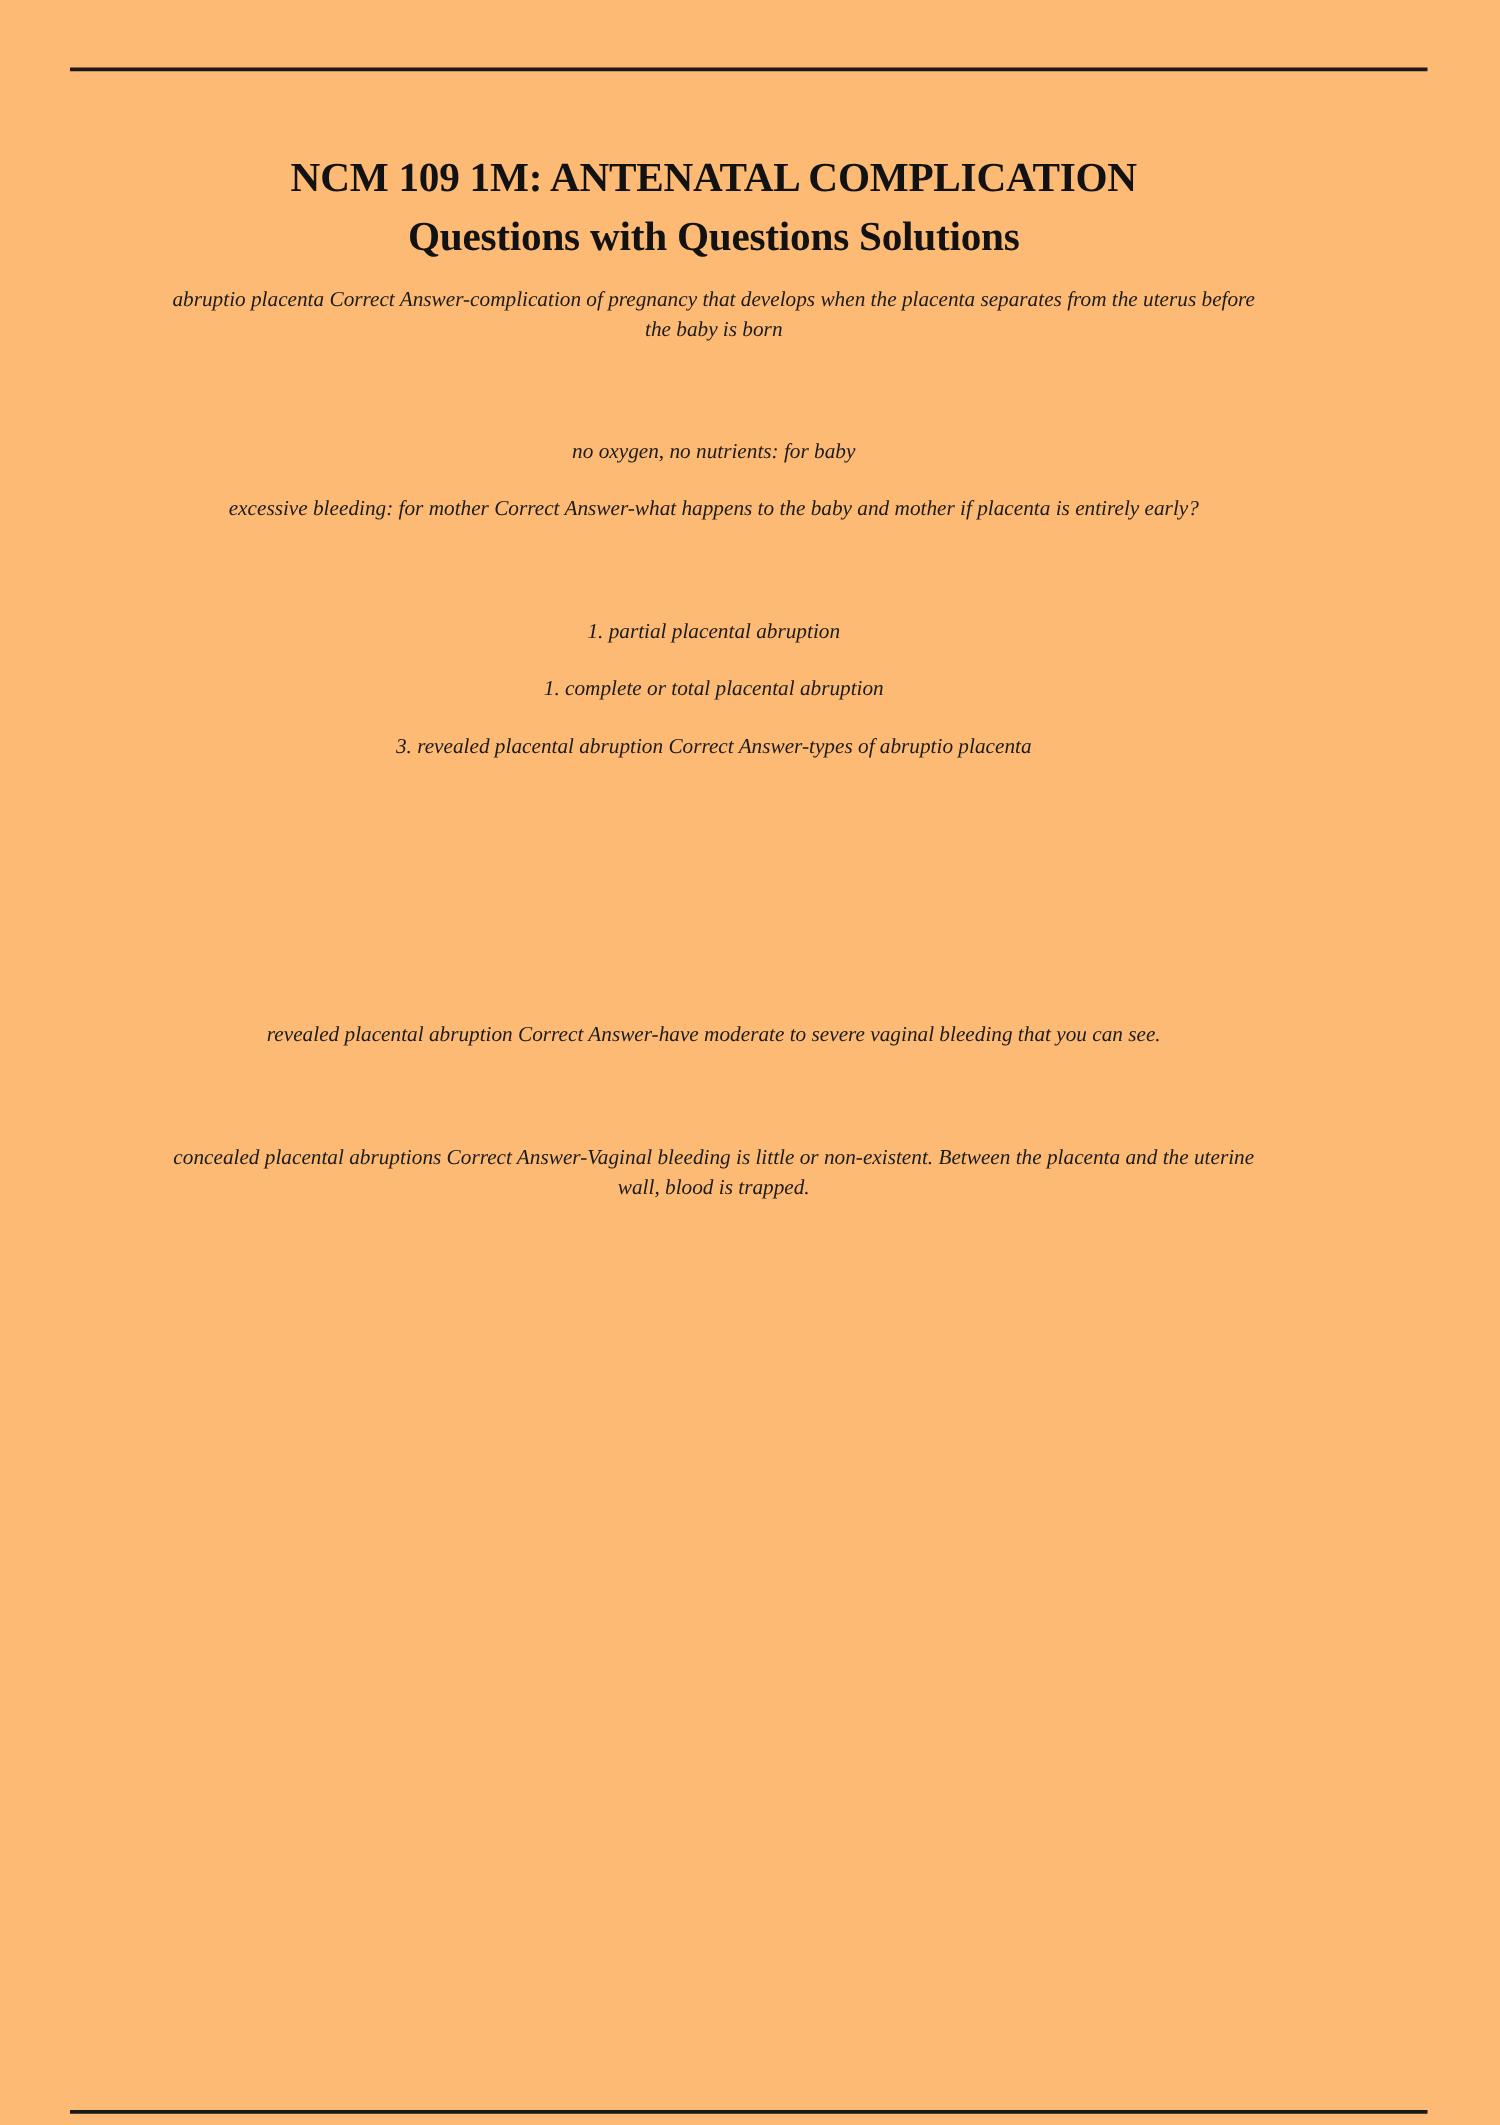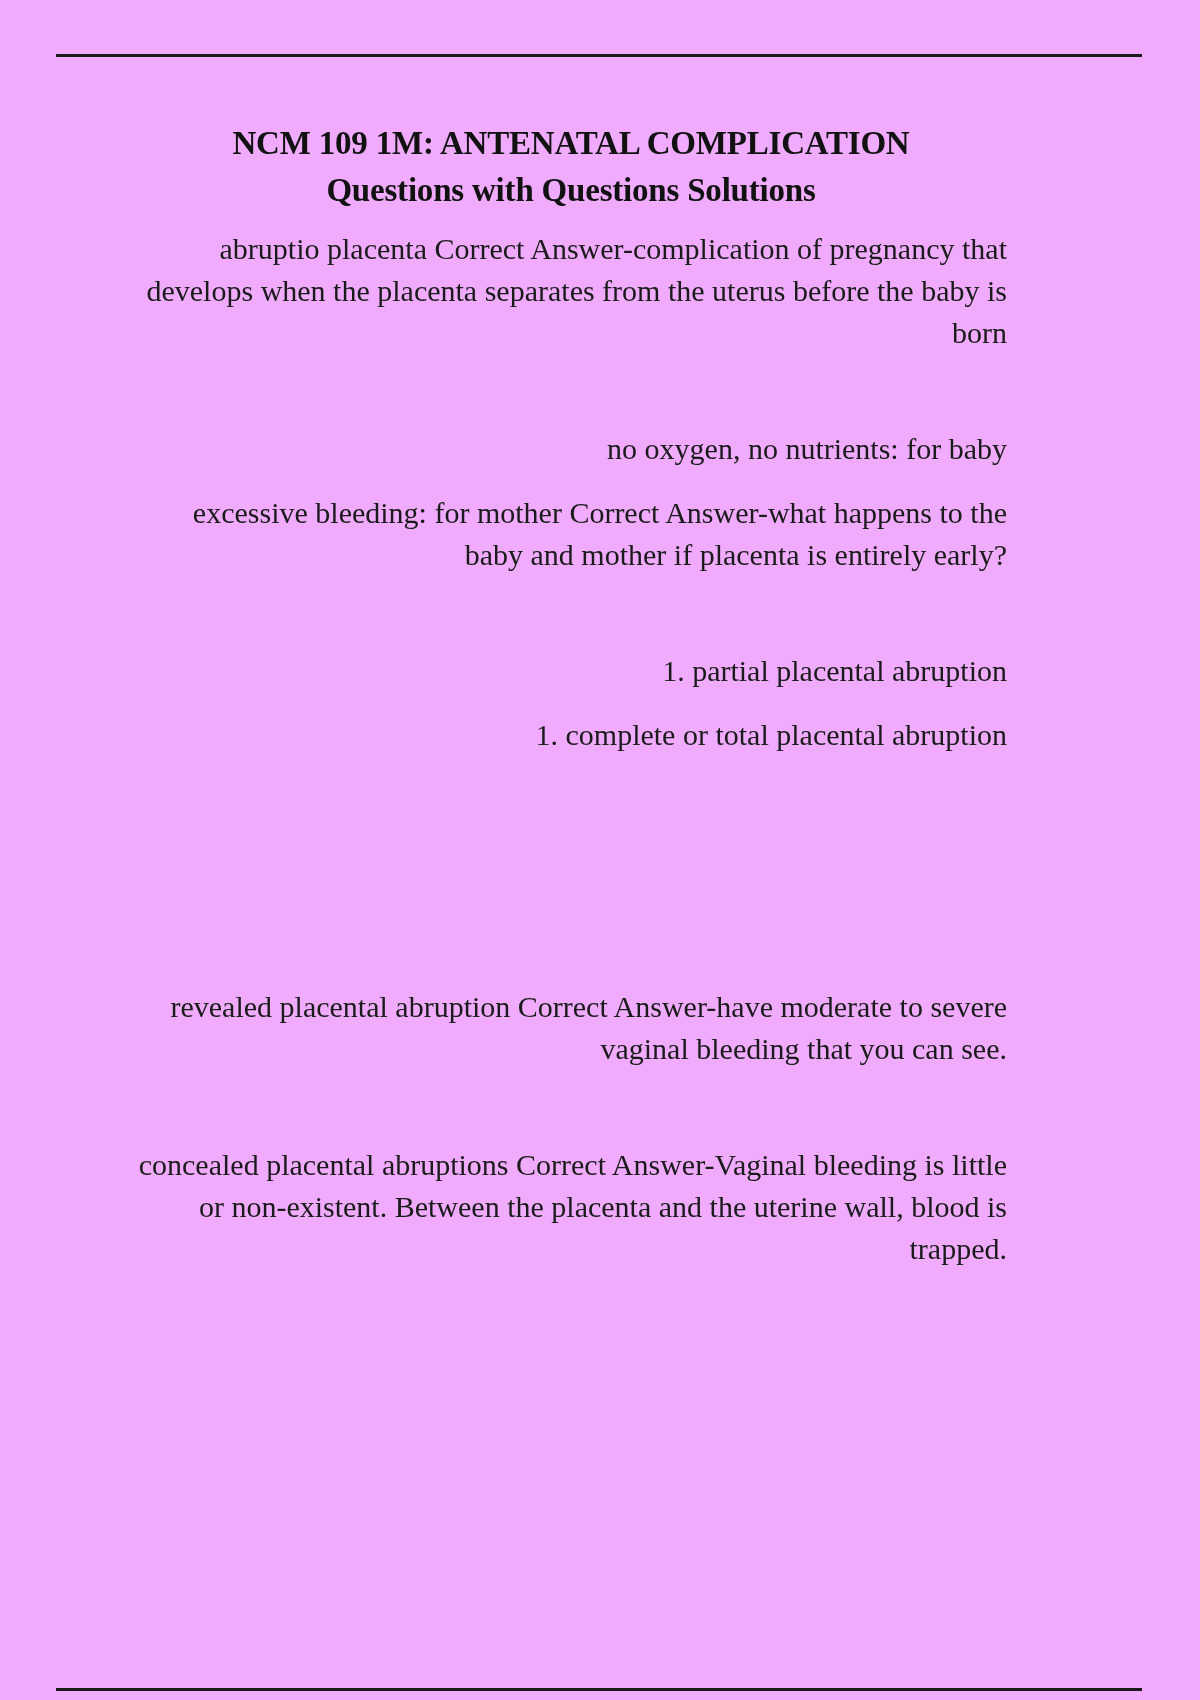--- a/index.html
+++ b/index.html
@@ -12,21 +12,21 @@
     background: #ffffff;
     font-family: "Liberation Serif", "DejaVu Serif", serif;
     color: #000000;
     overflow: hidden;
   }
 
   .page {
     position: relative;
     width: 1200px;
     height: 1700px;
-    background: #f0abfc;
+    background: #fdba74;
     box-sizing: border-box;
   }
 
   
   .rule {
     position: absolute;
     left: 56px;
     width: 1086px;
     height: 3px;
     background: #1a1a1a;
@@ -49,26 +49,27 @@
     letter-spacing: -0.2px;
     margin: 0 0 14px 0;
     color: #121212;
   }
   .doc-title .tline {
     display: block;
     white-space: nowrap;
   }
 
   .body-block {
-    font-size: 30px;
+    font-size: 17px;
     line-height: 1.40;
     color: #1b1b1b;
     margin: 0;
-    text-align: right;
+    text-align: center;
     white-space: normal;
+    font-style: italic;
   }
 
   
   .gap-sm { height: 22px; }
   .gap-md { height: 52px; }
   .gap-lg { height: 74px; }
   .gap-xl { height: 82px; }
 </style>
 </head>
 <body>
@@ -92,20 +93,21 @@
 
     <p class="body-block">excessive bleeding: for mother Correct Answer-what happens to the baby and mother if placenta is entirely early?</p>
     <div class="gap-lg"></div>
 
     <p class="body-block">1. partial placental abruption</p>
     <div class="gap-sm"></div>
 
     <p class="body-block">1. complete or total placental abruption</p>
     <div class="gap-sm"></div>
 
+    <p class="body-block">3. revealed placental abruption Correct Answer-types of abruptio placenta</p>
     <div class="gap-xl"></div>
 
     <div class="gap-lg"></div>
 
     <div class="gap-md"></div>
 
     <p class="body-block">revealed placental abruption Correct Answer-have moderate to severe vaginal bleeding that you can see.</p>
     <div class="gap-lg"></div>
 
     <p class="body-block">concealed placental abruptions Correct Answer-Vaginal bleeding is little or non-existent. Between the placenta and the uterine wall, blood is trapped.</p>

